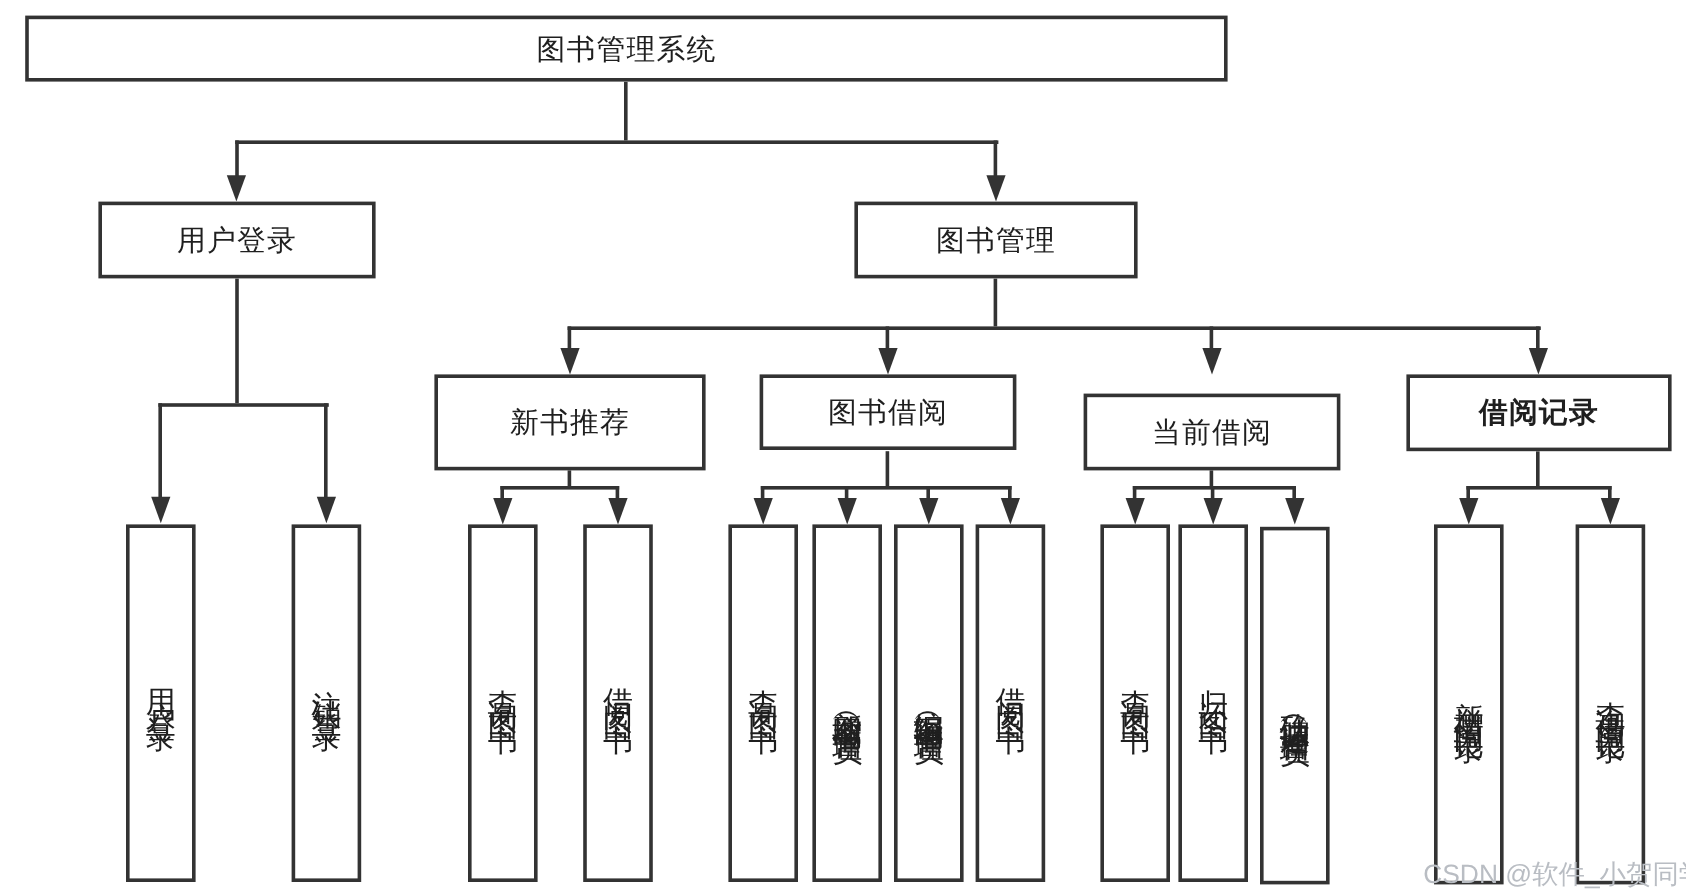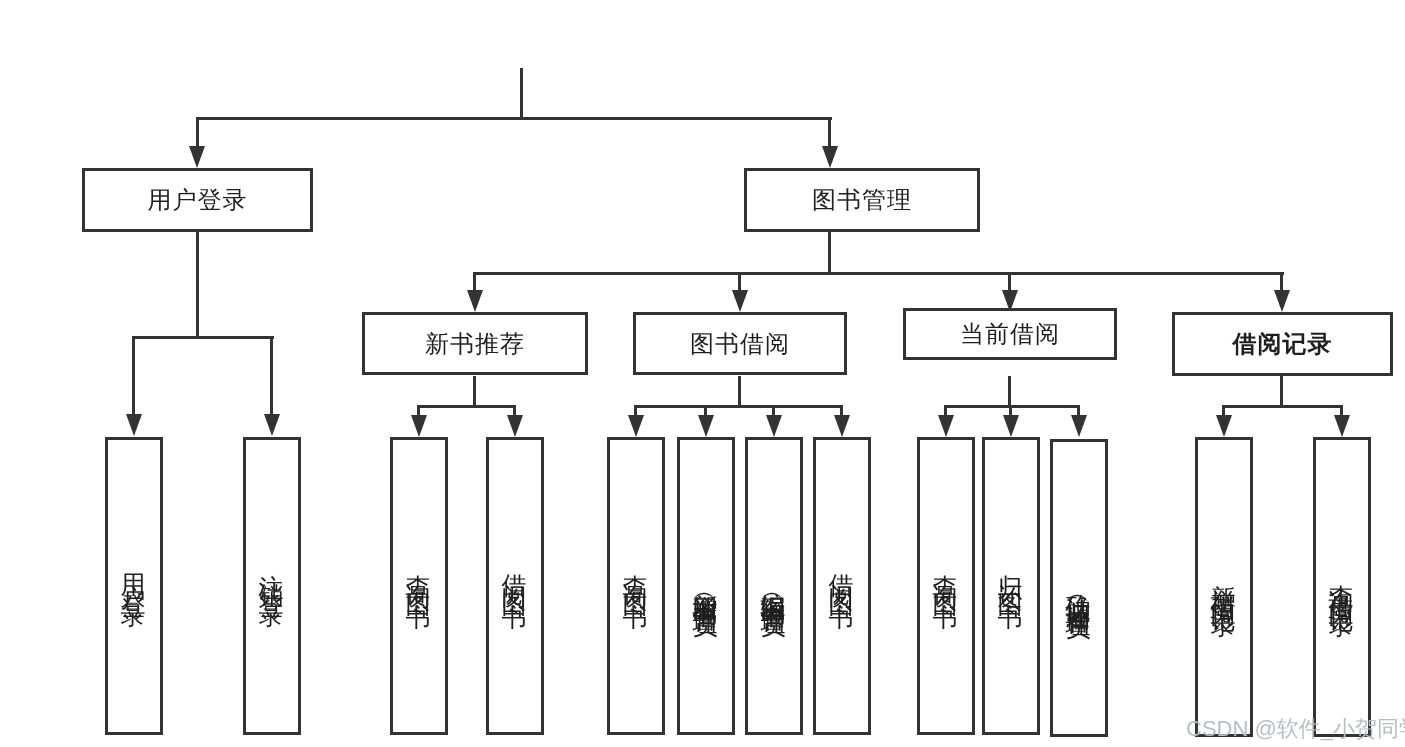--- a/index.html
+++ b/index.html
@@ -117,30 +117,31 @@
   <div class="ln vl" style="left:1009px;top:405px;height:12px;"></div>
   <div class="ah" style="left:1003px;top:415px;"></div>
   <div class="ln vl" style="left:1077px;top:405px;height:12px;"></div>
   <div class="ah" style="left:1071px;top:415px;"></div>
 
   <div class="ln vl" style="left:1222px;top:405px;height:12px;"></div>
   <div class="ah" style="left:1216px;top:415px;"></div>
   <div class="ln vl" style="left:1340px;top:405px;height:12px;"></div>
   <div class="ah" style="left:1334px;top:415px;"></div>
 
+  <div class="node" style="left:21px;top:13px;width:1002px;height:55px;">图书管理系统</div>
 
   <div class="node" style="left:82px;top:168px;width:231px;height:64px;">用户登录</div>
 
-  <div class="node" style="left:712px;top:168px;width:236px;height:64px;margin-left:32px;">图书管理</div>
+  <div class="node" style="left:712px;top:168px;width:236px;height:64px;">图书管理</div>
 
-  <div class="node" style="left:362px;top:312px;width:226px;height:63px;">新书推荐</div>
+  <div class="node" style="left:362px;top:312px;width:226px;height:80px;">新书推荐</div>
 
   <div class="node" style="left:633px;top:312px;width:214px;height:63px;">图书借阅</div>
 
-  <div class="node" style="left:903px;top:308px;width:214px;height:52px;text-align:center;">当前借阅</div>
+  <div class="node" style="left:903px;top:328px;width:214px;height:64px;text-align:center;">当前借阅</div>
 
   <div class="node" style="left:1172px;top:312px;width:221px;height:64px;font-weight:bold;">借阅记录</div>
 
   <div class="node leaf" style="left:105px;top:437px;width:58px;height:298px;">用户登录</div>
   <div class="node leaf" style="left:243px;top:437px;width:58px;height:298px;">注销登录</div>
 
   <div class="node leaf" style="left:390px;top:437px;width:58px;height:298px;">查询图书</div>
   <div class="node leaf" style="left:486px;top:437px;width:58px;height:298px;">借阅图书</div>
 
   <div class="node leaf" style="left:607px;top:437px;width:58px;height:298px;">查询图书</div>

